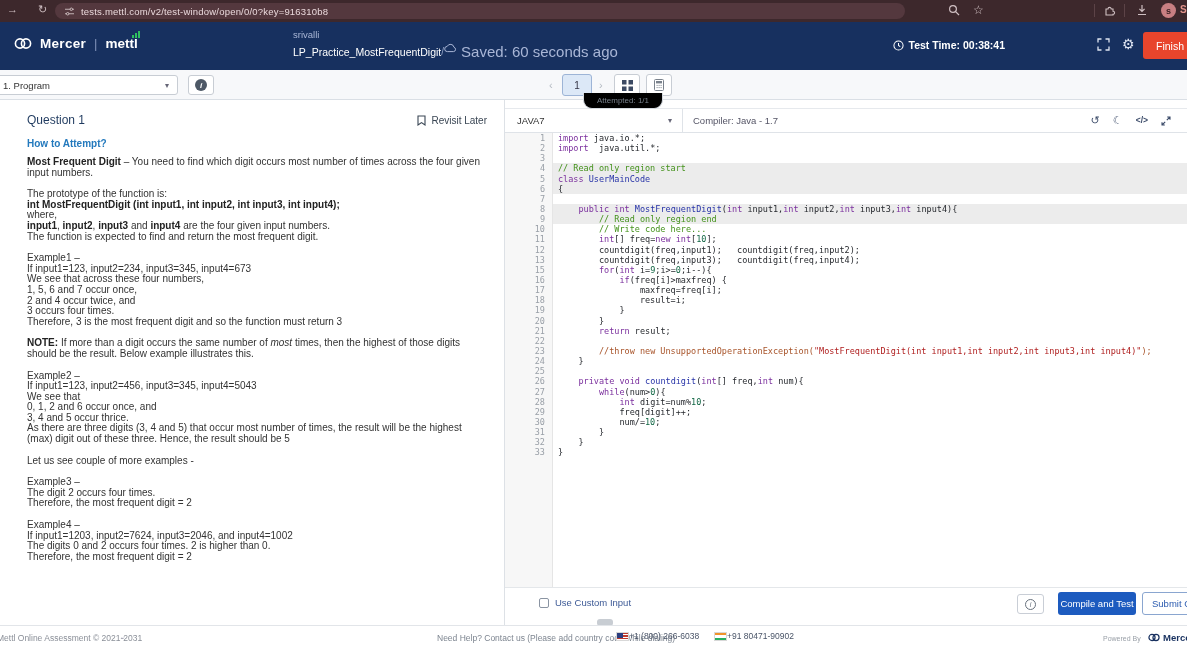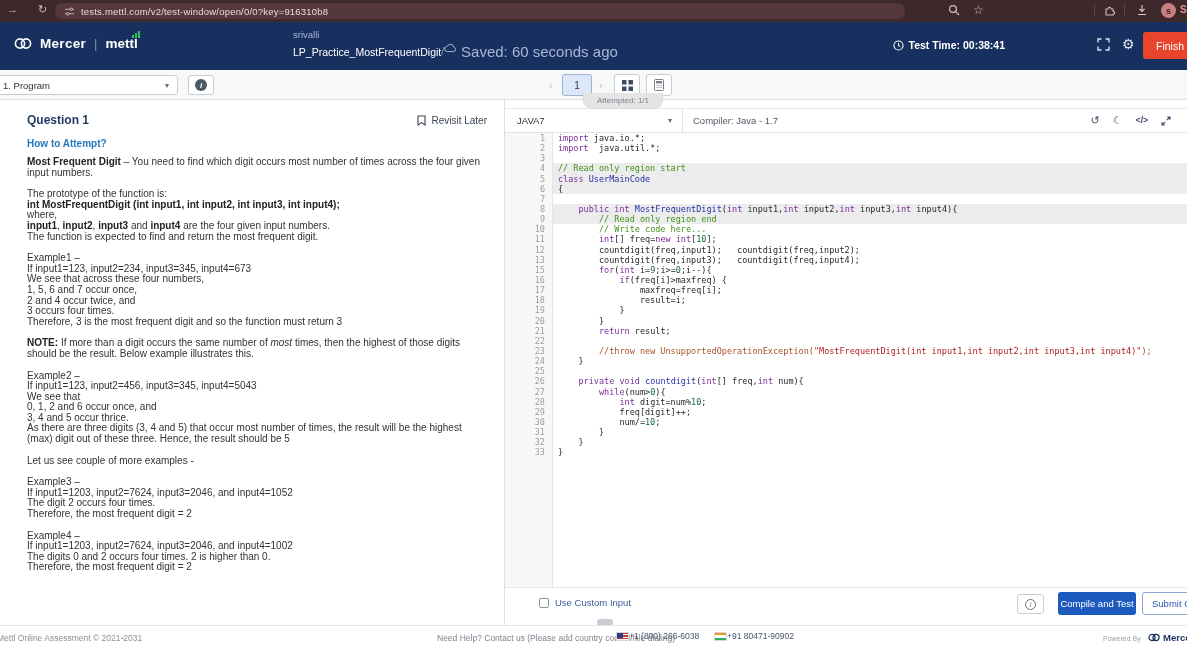--- a/index.html
+++ b/index.html
@@ -37,27 +37,27 @@
   
   .toolbar{position:absolute;top:70px;left:0;width:100%;height:30px;background:#f7f8fa;border-bottom:1px solid #dadfe5}
   .section-select{position:absolute;left:-6px;top:5px;width:184px;height:20px;background:#fff;border:1px solid #c8cdd4;border-radius:3px;display:flex;align-items:center;padding:0 8px;cursor:pointer}
   .section-select .sel-txt{font-size:9.5px;color:#333;flex:1}
   .caret{font-size:8px;color:#667}
   .info-btn{position:absolute;left:188px;top:5px;width:26px;height:20px;background:#fff;border:1px solid #c8cdd4;border-radius:3px;display:flex;align-items:center;justify-content:center;cursor:pointer}
   .info-dot{width:12px;height:12px;border-radius:50%;background:#4d5866;color:#fff;font-size:8px;font-weight:bold;font-style:italic;display:flex;align-items:center;justify-content:center}
   .pg-chev{position:absolute;top:9px;font-size:11px;color:#b4bac2;cursor:pointer;line-height:12px}
   .pg-box{position:absolute;left:562px;top:4px;width:30px;height:22px;background:#dce8f7;border:1px solid #9db4d6;border-radius:3px;font-size:10px;color:#334;display:flex;align-items:center;justify-content:center;cursor:pointer}
   .tb-icobtn{position:absolute;top:4px;width:26px;height:22px;background:#fff;border:1px solid #c8cdd4;border-radius:3px;display:flex;align-items:center;justify-content:center;cursor:pointer}
-  .attempted-badge{position:absolute;left:583px;top:93px;width:80px;height:16px;background:#e5e5e5;border:1px solid #d5dae0;border-top:none;border-radius:0 0 9px 9px;font-size:8px;color:#78818c;display:flex;align-items:center;justify-content:center;z-index:5}
+  .attempted-badge{position:absolute;left:583px;top:93px;width:80px;height:16px;background:#000000;border:1px solid #d5dae0;border-top:none;border-radius:0 0 9px 9px;font-size:8px;color:#78818c;display:flex;align-items:center;justify-content:center;z-index:5}
 
   
   .main{position:absolute;top:100px;left:0;width:100%;height:525px;background:#fff}
   .left-panel{position:absolute;left:0;top:0;width:505px;height:525px;border-right:1px solid #dde1e6;overflow:hidden}
   .q-header{position:absolute;left:27px;right:17px;top:13px;display:flex;justify-content:space-between;align-items:center}
-  .q-title{font-size:12px;font-weight:bold;color:#1f3a5f}
+  .q-title{font-size:12px;font-weight:normal;color:#1f3a5f}
   .revisit{display:flex;align-items:center;gap:5px;cursor:pointer}
   .revisit span{font-size:10px;color:#3a4654}
   .how-to{position:absolute;left:27px;top:38px;font-size:10px;font-weight:600;color:#2379bd;cursor:pointer}
   .q-body{position:absolute;left:27px;right:16px;top:57px;font-size:10px;color:#333}
   .qblock{margin-bottom:11px}
   .qline{line-height:10.6px;min-height:10.6px}
   .q-body .b{font-weight:bold;color:#222}
   .q-body .i{font-style:italic}
 
   
@@ -272,21 +272,20 @@
             <div class="qline"><span>We see that</span></div>
             <div class="qline"><span>0, 1, 2 and 6 occur once, and</span></div>
             <div class="qline"><span>3, 4 and 5 occur thrice.</span></div>
             <div class="qline"><span>As there are three digits (3, 4 and 5) that occur most number of times, the result will be the highest (max) digit out of these three. Hence, the result should be 5</span></div>
           </div>
           <div class="qblock">
             <div class="qline"><span>Let us see couple of more examples -</span></div>
           </div>
           <div class="qblock">
             <div class="qline"><span>Example3 –</span></div>
-            <div class="qline"><span>If input1=1203, input2=7624, input3=2046, and input4=1052</span></div>
             <div class="qline"><span>The digit 2 occurs four times.</span></div>
             <div class="qline"><span>Therefore, the most frequent digit = 2</span></div>
           </div>
           <div class="qblock">
             <div class="qline"><span>Example4 –</span></div>
             <div class="qline"><span>If input1=1203, input2=7624, input3=2046, and input4=1002</span></div>
             <div class="qline"><span>The digits 0 and 2 occurs four times. 2 is higher than 0.</span></div>
             <div class="qline"><span>Therefore, the most frequent digit = 2</span></div>
           </div>
         </div>

